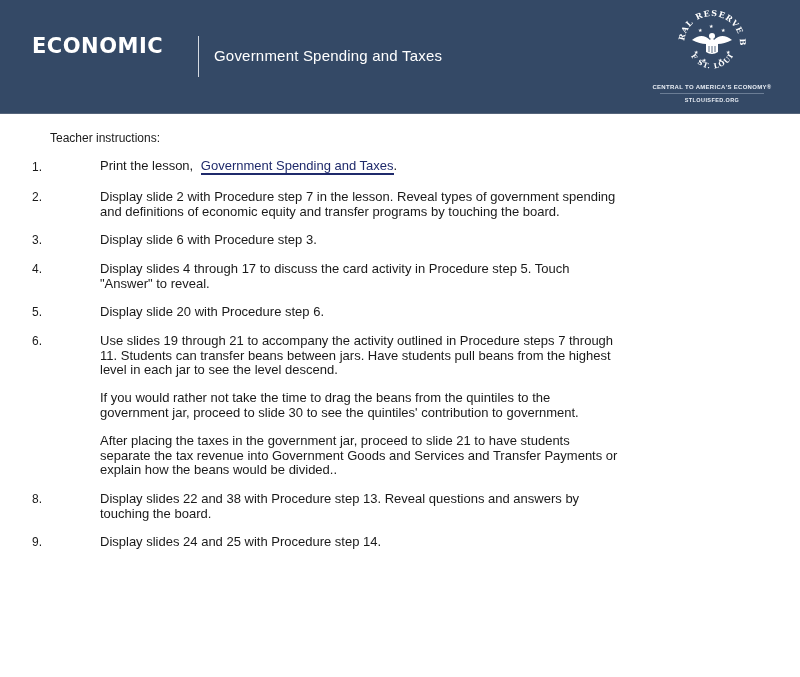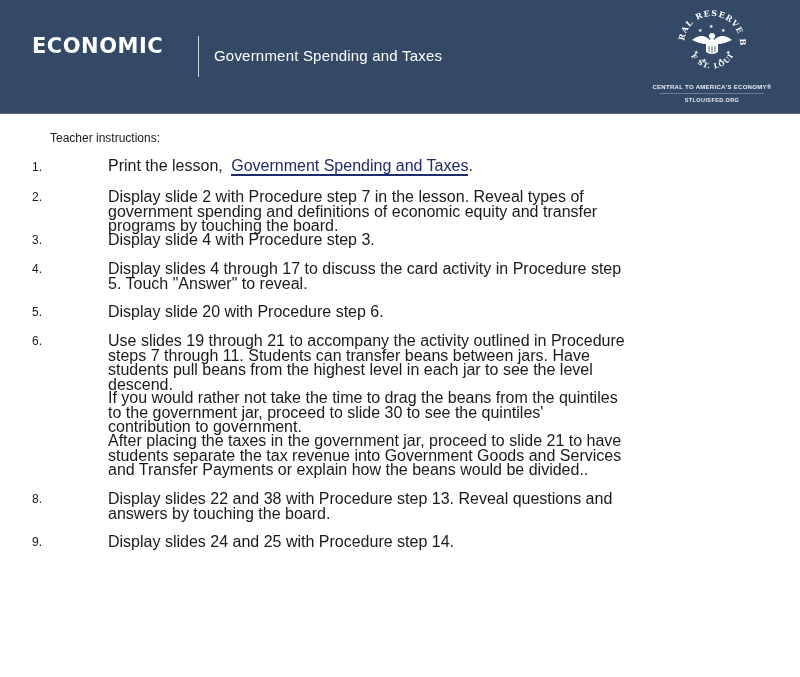--- a/index.html
+++ b/index.html
@@ -36,21 +36,21 @@
     position:absolute; left:660px; top:93px; width:104px; height:1px; background:#6b7d95;
   }
   .site {
     position:absolute; left:652px; top:97px; width:120px; text-align:center;
     color:#e9eef5; font-size:5.5px; font-weight:bold; letter-spacing:0.4px;
   }
   .intro {
     position:absolute; left:24px; top:131px; font-size:12px;margin-left:26px;
   }
   .num { position:absolute; left:32px; font-size:12px; }
-  .txt { position:absolute; left:108px; width:520px; font-size:16px; line-height:14.5px; }
+  .txt { position:absolute; left:100px; width:520px; font-size:13px; line-height:14.5px; }
   a.lesson-link {
     color:#1f2a6b; text-decoration:none; border-bottom:2px solid #1f2a6b;
     padding-bottom:0px; margin-left:4px;
   }
 </style>
 </head>
 <body>
 
 <div class="header">
   <div class="brand">
@@ -104,21 +104,21 @@
     </span>
   </div>
 
   <div>
     <span class="num" style="top:190px">2.</span>
     <span class="txt" style="top:190px">Display slide 2 with Procedure step 7 in the lesson.  Reveal types of government spending and definitions of economic equity and transfer programs by touching the board.</span>
   </div>
 
   <div>
     <span class="num" style="top:233px">3.</span>
-    <span class="txt" style="top:233px">Display slide 4 with Procedure step 3.</span>
+    <span class="txt" style="top:233px">Display slide 6 with Procedure step 3.</span>
   </div>
 
   <div>
     <span class="num" style="top:262px">4.</span>
     <span class="txt" style="top:262px">Display slides 4 through 17 to discuss the card activity in Procedure step 5. Touch "Answer" to reveal.</span>
   </div>
 
   <div>
     <span class="num" style="top:305px">5.</span>
     <span class="txt" style="top:305px">Display slide 20 with Procedure step 6.</span>

